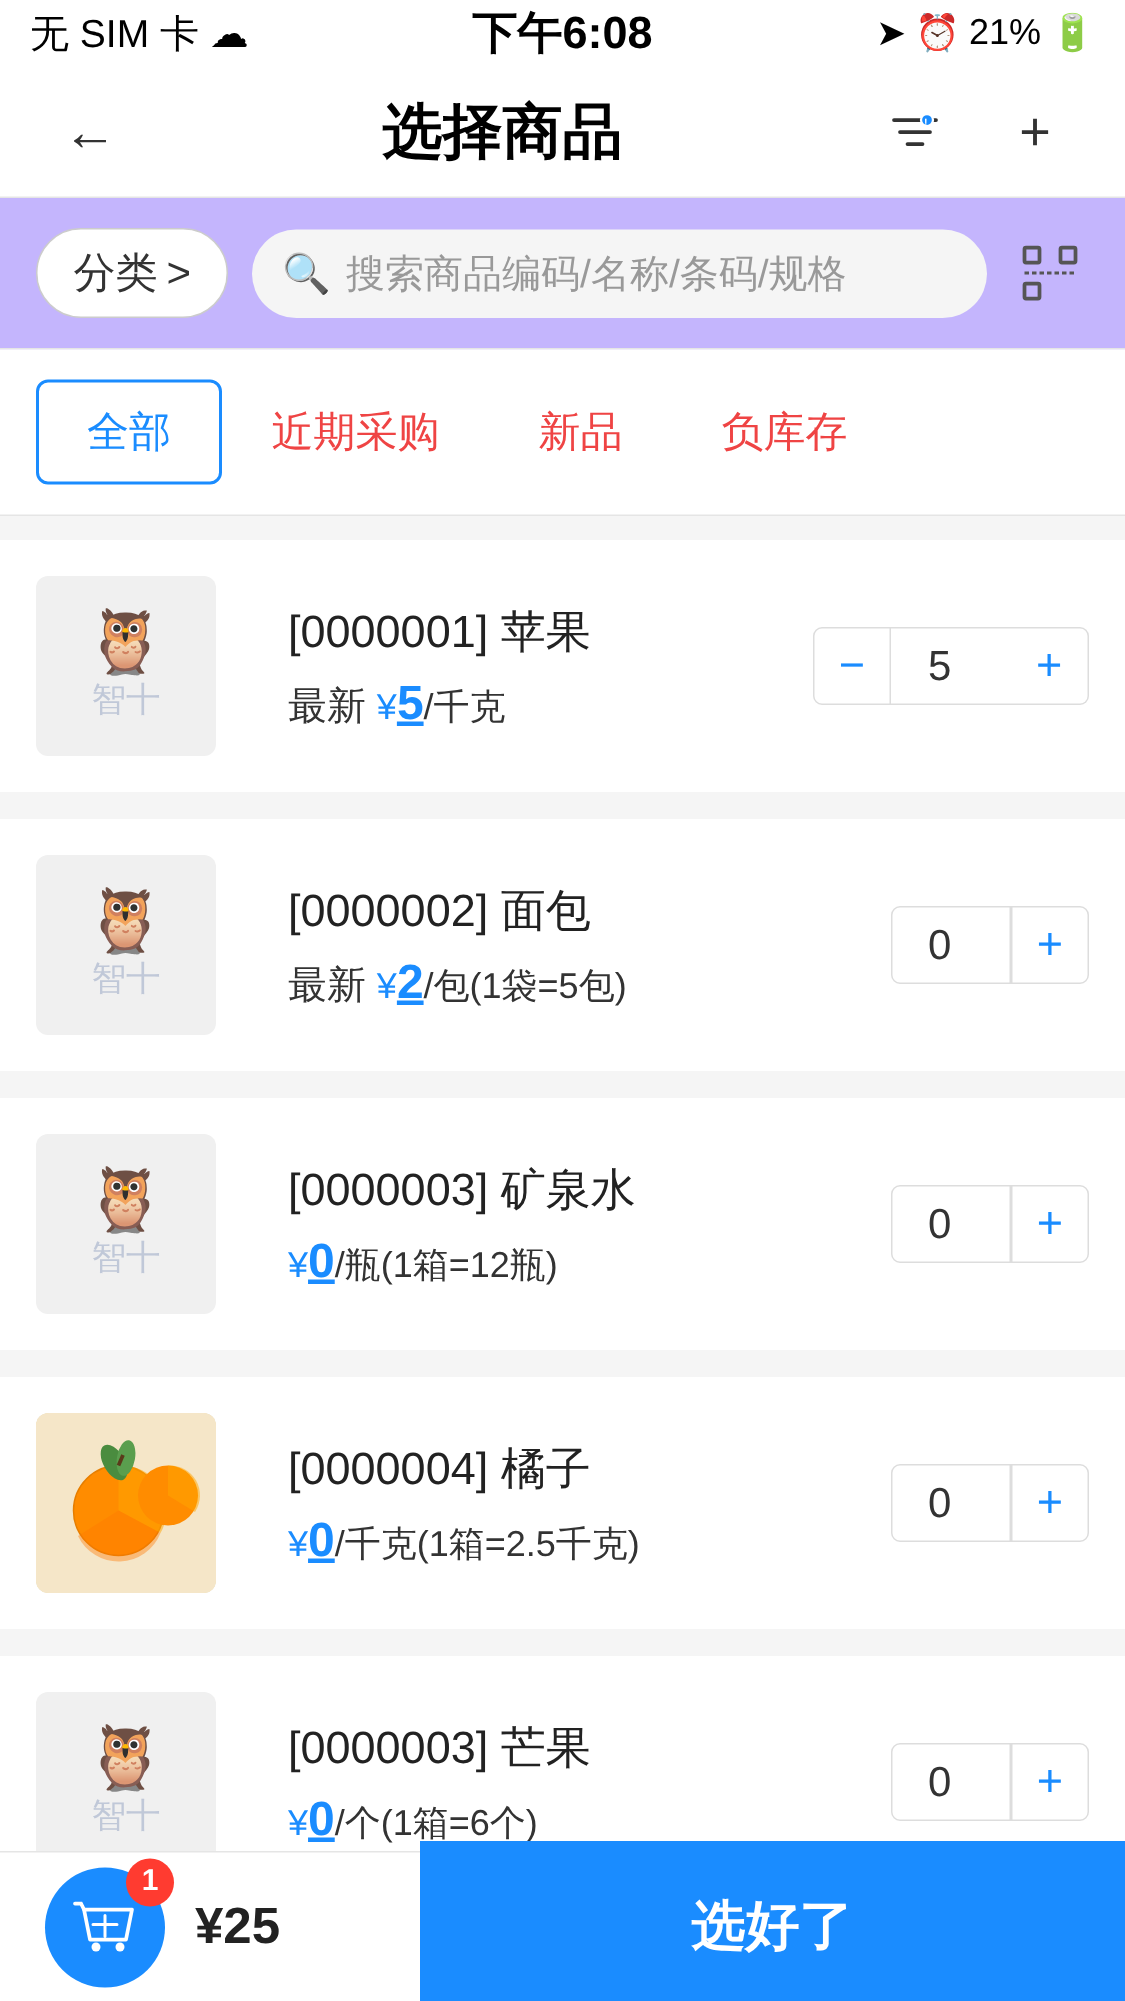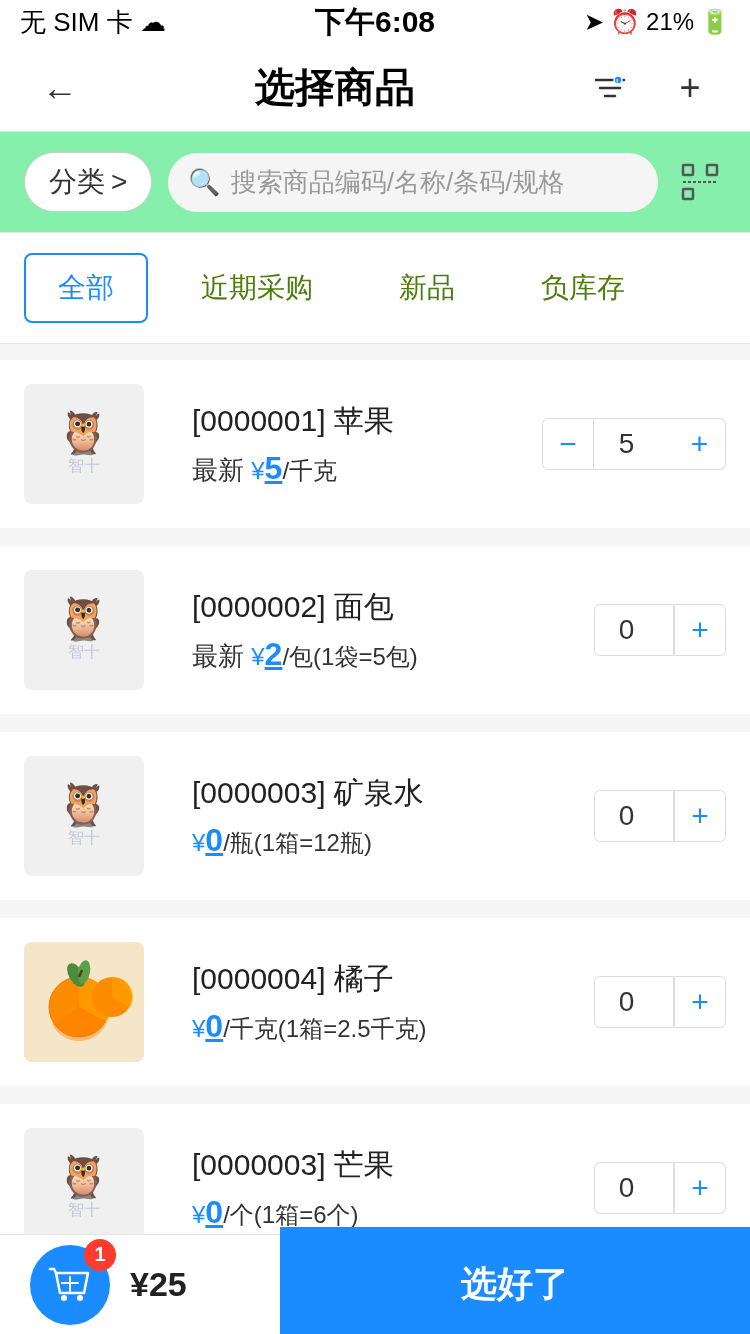--- a/index.html
+++ b/index.html
@@ -31,21 +31,21 @@
       justify-content: space-between;
       padding: 0 30px;
       border-bottom: 1px solid #e5e5e5;
     }
     .nav-title { font-size: 40px; font-weight: 600; color: #000; flex: 1; text-align: center; }
     .nav-icon { font-size: 36px; color: #333; width: 60px; display: flex; align-items: center; justify-content: center; }
     .nav-right { display: flex; align-items: center; gap: 20px; }
 
     
     .filter-bar {
-      background: #86efac;
+      background: #c4b5fd;
       padding: 20px 24px;
       display: flex;
       align-items: center;
       gap: 16px;
       border-bottom: 1px solid #e5e5e5;
     }
     .category-btn {
       border: 1px solid #ccc;
       border-radius: 30px;
       padding: 10px 24px;
@@ -77,28 +77,27 @@
       font-size: 34px;
       color: #555;
     }
 
     
     .tabs-bar {
       background: #fff;
       display: flex;
       align-items: center;
       padding: 20px 24px;
-      gap: 20px;
       border-bottom: 1px solid #e5e5e5;
     }
     .tab-item {
       padding: 14px 32px;
       border-radius: 8px;
       font-size: 28px;
-      color: #4d7c0f;
+      color: #ef4444;
       border: 1px solid transparent;
       background: transparent;
     }
     .tab-item.active {
       color: #1a8cff;
       border: 2px solid #1a8cff;
       border-radius: 8px;
     }
 
     
@@ -123,21 +122,21 @@
       flex-shrink: 0;
       overflow: hidden;
     }
     .product-thumb-owl {
       display: flex;
       flex-direction: column;
       align-items: center;
       justify-content: center;
     }
     .owl-icon { font-size: 42px; color: #c0c8d8; line-height: 1; }
-    .owl-text { font-size: 16px; color: #c0c8d8; margin-top: 2px; }
+    .owl-text { font-size: 23px; color: #c0c8d8; margin-top: 2px; }
 
     .product-info {
       flex: 1;
       padding: 0 20px;
       margin-left: 28px;
     }
     .product-name {
       font-size: 30px;
       color: #222;
       font-weight: 500;

